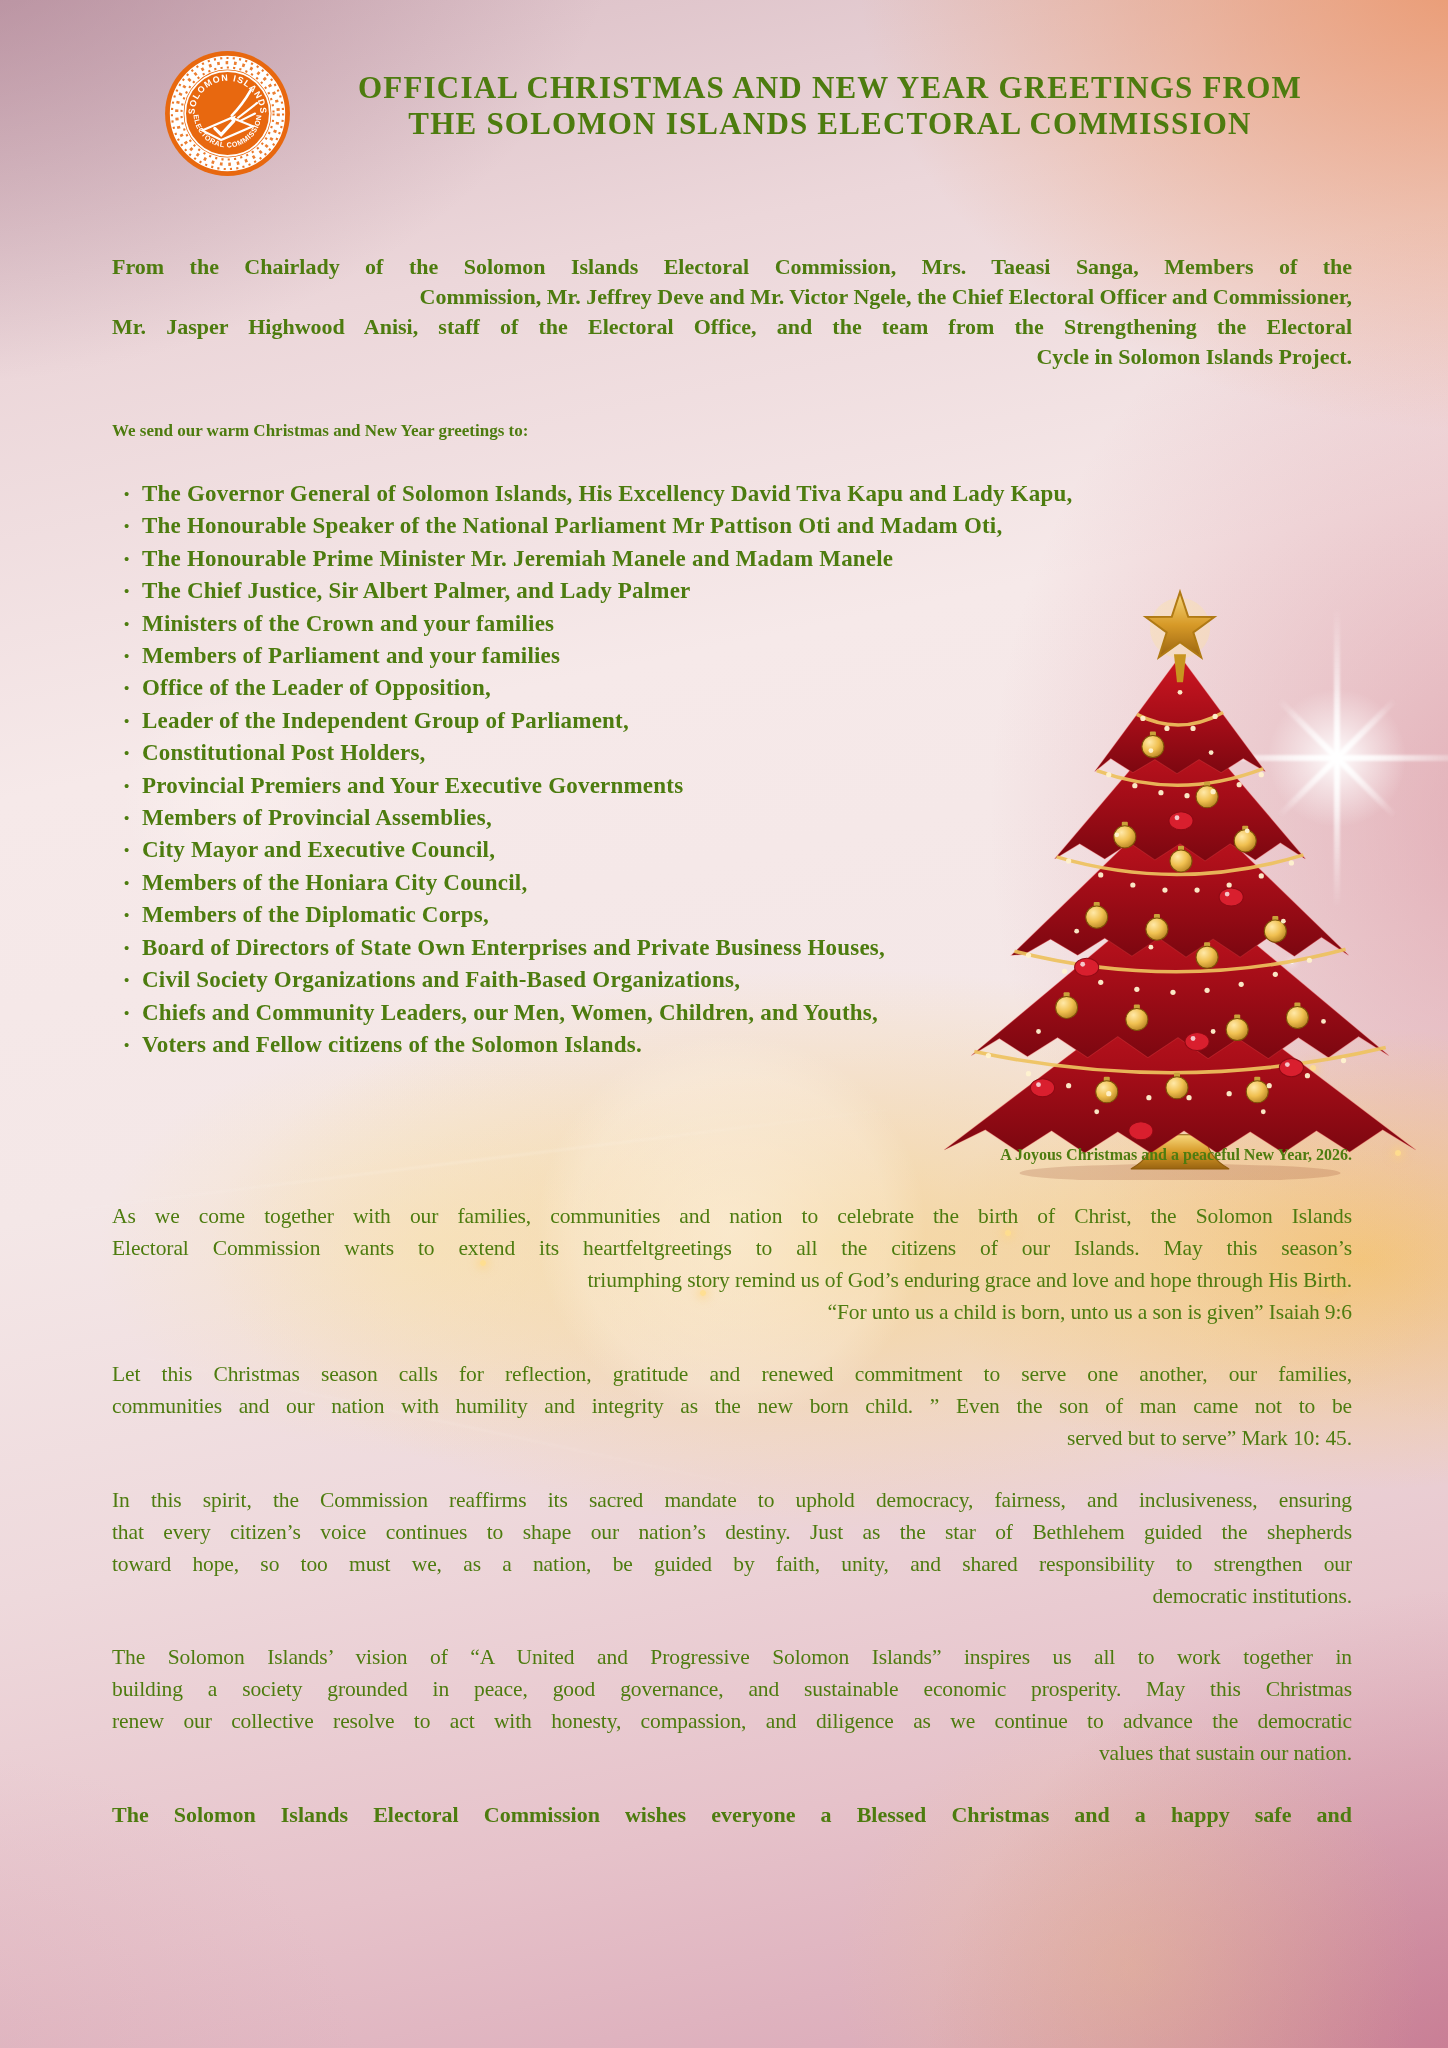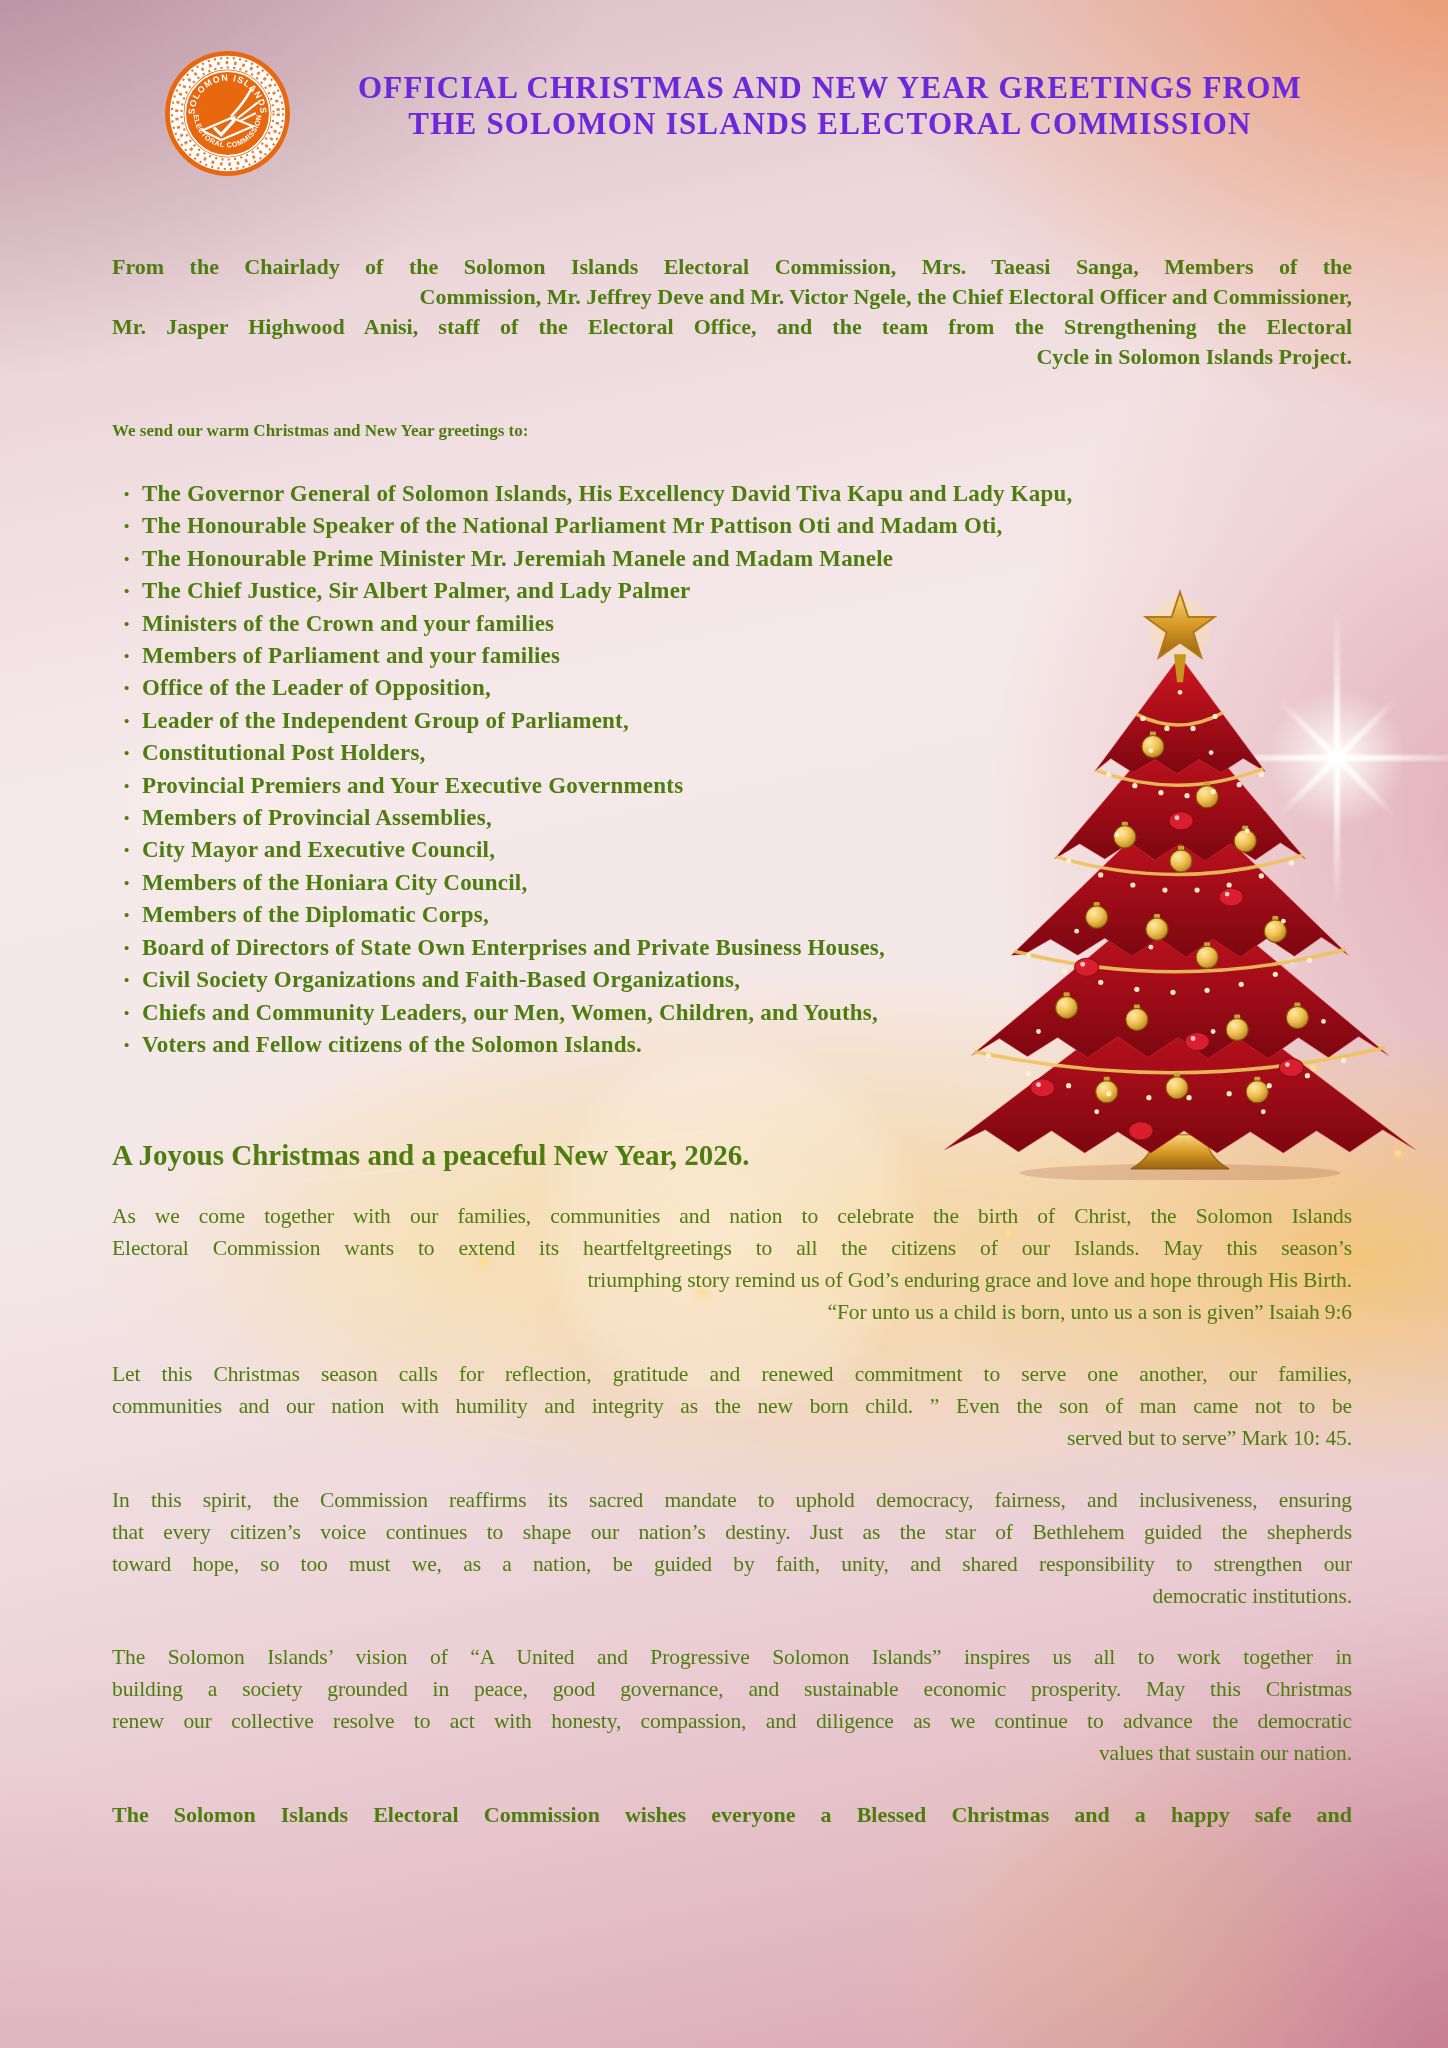--- a/index.html
+++ b/index.html
@@ -40,33 +40,33 @@
 
   .sp{position:absolute;z-index:1;border-radius:50%;}
   .sp.g{width:6px;height:6px;background:rgba(255,222,140,.9);box-shadow:0 0 8px 3px rgba(255,210,120,.55);}
   .sp.w{width:4px;height:4px;background:rgba(255,255,255,.9);box-shadow:0 0 6px 2px rgba(255,255,255,.5);}
 
   .tree{position:absolute;left:944px;top:588px;z-index:2;}
   .logo{position:absolute;left:164px;top:50px;z-index:3;}
 
   .title{
     position:absolute;left:300px;top:70px;width:1060px;z-index:3;
-    text-align:center;color:#6d28d9;font-weight:700;
+    text-align:center;color:#4d7c0f;font-weight:700;
     font-size:31px;line-height:36px;letter-spacing:1.2px;
   }
   .block{position:absolute;left:112px;width:1240px;z-index:3;color:#4d7c0f;}
   .jline{text-align:right;white-space:normal;overflow:hidden;}
   .jline.j{text-align:justify;text-align-last:justify;}
 
   #intro{top:252px;font-weight:700;font-size:22px;line-height:30px;}
   #greet-heading{top:416px;font-weight:700;font-size:17px;line-height:30px;}
   #greet-list{top:478px;}
   .li{line-height:31.4px;font-weight:700;font-size:23px;letter-spacing:.2px;white-space:nowrap;margin-left:12px;}
   .li .dot{display:inline-block;width:10px;font-size:15px;vertical-align:2px;margin-right:8px;}
-  #joyous-heading{top:1140px;font-weight:700;font-size:29px;line-height:30px;}
+  #joyous-heading{top:1140px;font-weight:700;font-size:16px;line-height:30px;text-align:right;}
   .para{font-weight:400;font-size:21.5px;line-height:32px;letter-spacing:-0.1px;}
   #para-celebration{top:1200px;}
   #para-reflection{top:1358px;}
   #para-spirit{top:1484px;}
   #para-vision{top:1641px;}
   #closing{top:1799px;font-weight:700;font-size:22px;line-height:32px;}
 </style>
 </head>
 <body>
 

